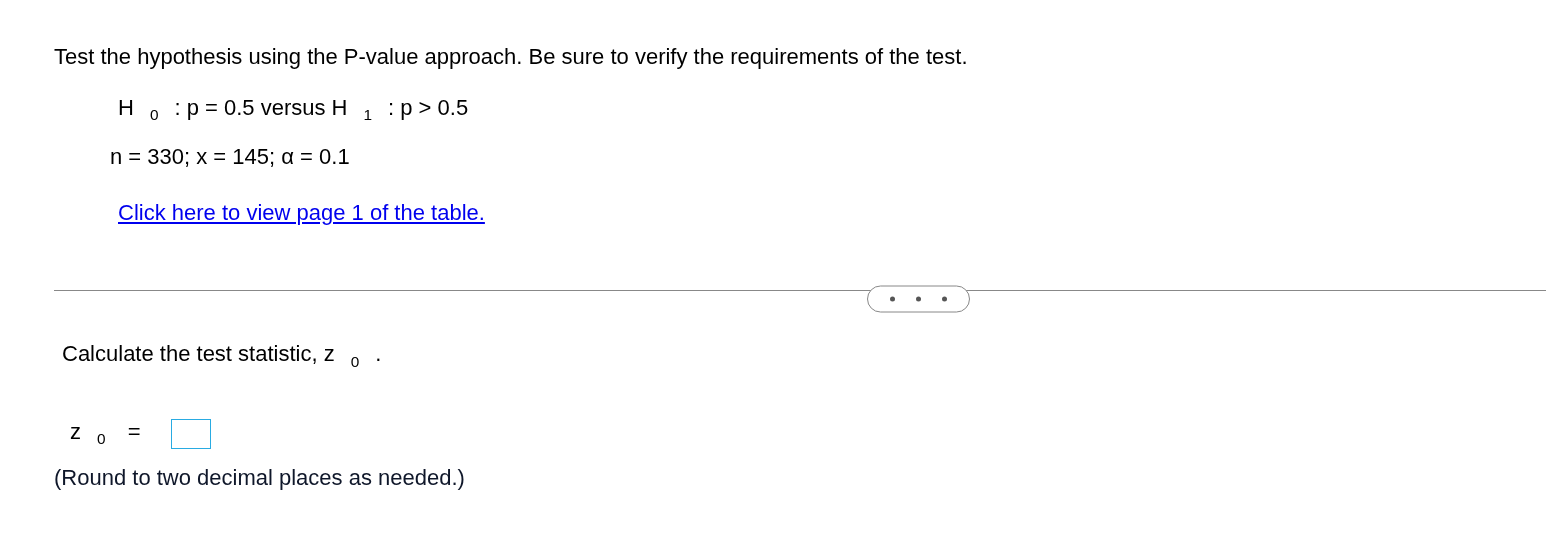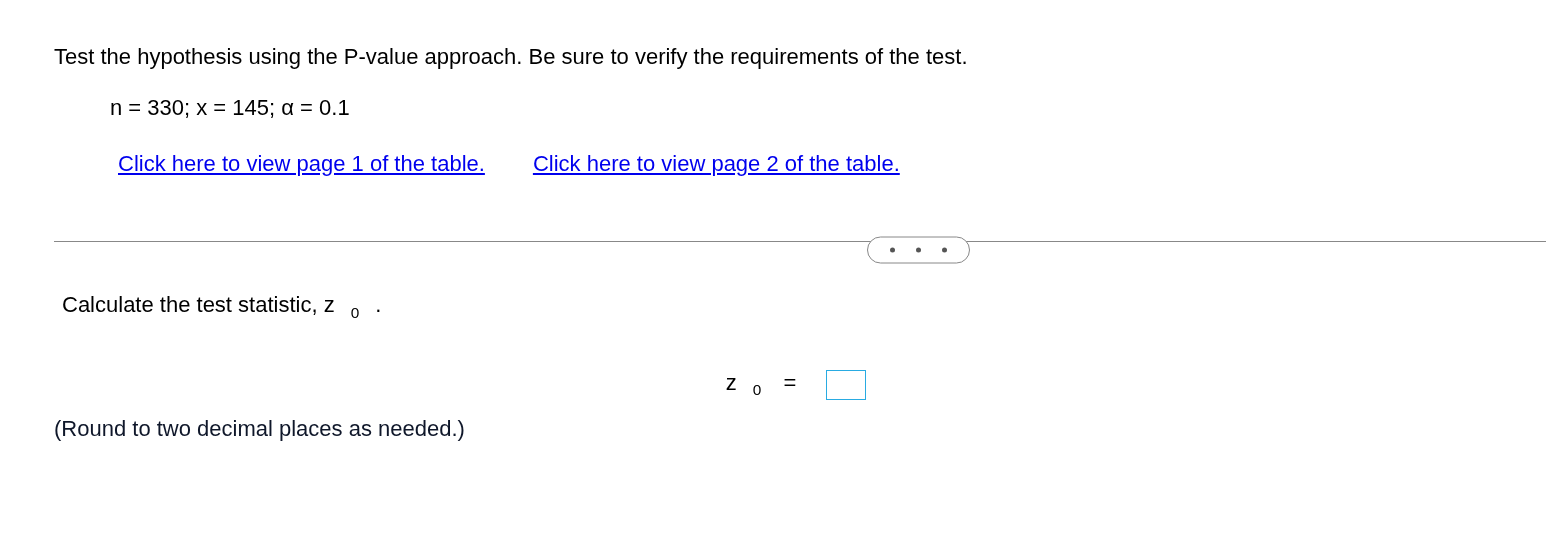--- a/index.html
+++ b/index.html
@@ -62,21 +62,20 @@
       border-radius: 50%;
     }
     .instruction {
       margin-bottom: 40px;
     }
     .answer-line {
       margin-bottom: 6px;
       display: flex;
       align-items: center;
       gap: 6px;
-      justify-content: center;
     }
     .input-box {
       display: inline-block;
       width: 40px;
       height: 30px;
       border: 1px solid #29abe2;
       background: #fff;
       vertical-align: middle;
       font-size: 18px;
       text-align: center;
@@ -89,24 +88,26 @@
       gap: 32px;
       text-align: center;
     }
   </style>
 </head>
 <body>
 
 <div class="question-text">Test the hypothesis using the P-value approach. Be sure to verify the requirements of the test.</div>
 
 <div class="indented">
+  <div>
+    <span>H</span><span class="sub">0</span><span>: p = 0.5 versus H</span><span class="sub">1</span><span>: p &gt; 0.5</span>
+  </div>
   <div>n = 330; x = 145; α = 0.1</div>
   <div class="link-group">
     <span class="link">Click here to view page 1 of the table.</span>
-    <span class="link">Click here to view page 2 of the table.</span>
   </div>
 </div>
 
 <div class="divider-row">
   <hr class="divider-line">
   <div class="ellipsis-badge">
     <span class="dot"></span>
     <span class="dot"></span>
     <span class="dot"></span>
   </div>

